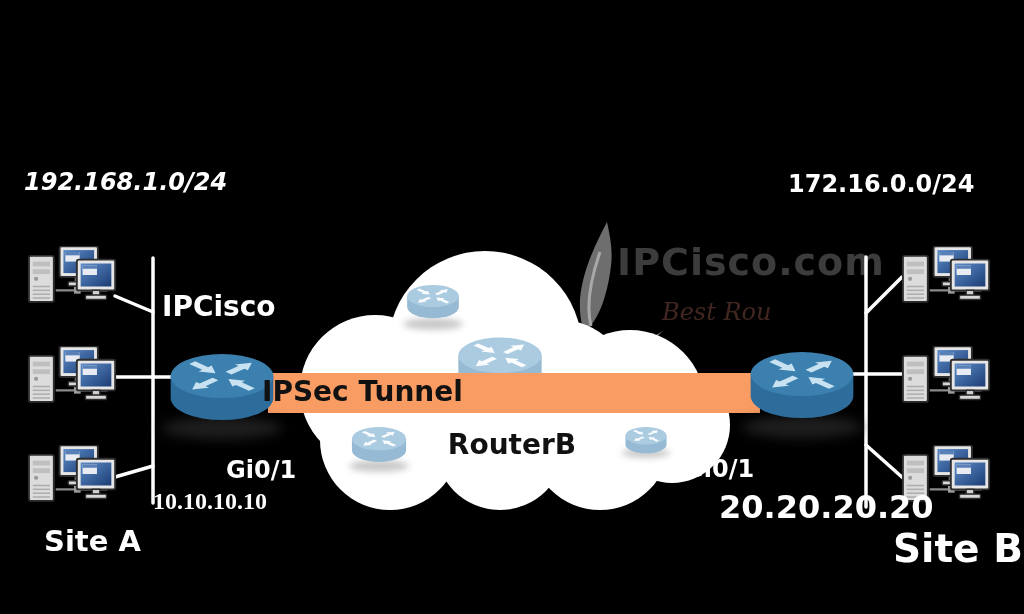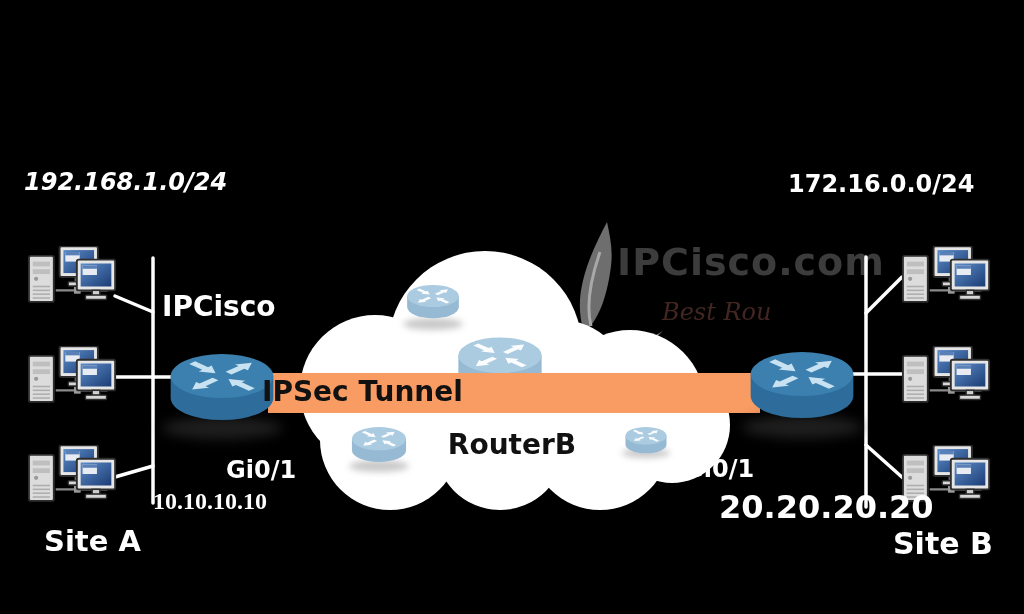--- a/index.html
+++ b/index.html
@@ -12,21 +12,21 @@
   #title{left:0;right:0;top:42px;text-align:center;font-size:46px;letter-spacing:1px;color:#F28A40;z-index:3;}
   #net-a{left:24px;top:168px;font-size:24px;font-style:italic;}
   #net-b{left:788px;top:170px;font-size:24px;text-align:right;}
   #router-a-label{left:162px;top:290px;font-size:28px;}
   #router-b-label{left:712px;top:292px;font-size:28px;}
   #if-a{left:226px;top:456px;font-size:24px;}
   #ip-a{left:153px;top:488px;font-size:24px;font-family:Liberation Serif, serif;}
   #if-b{left:684px;top:455px;font-size:24px;}
   #ip-b{left:719px;top:488px;font-size:32px;}
   #site-a-label{left:44px;top:524px;font-size:29px;}
-  #site-b-label{left:893px;top:526px;font-size:30px;}
+  #site-b-label{left:893px;top:526px;font-size:39px;}
   #tunnel-label{left:262px;top:375px;width:500px;font-size:28px;color:#111;}
   #internet-label{left:312px;top:428px;width:400px;text-align:center;font-size:28px;color:#111;}
   #wm-brand{left:617px;top:240px;font-size:38px;font-weight:700;color:#3C3C3C;z-index:1;letter-spacing:1px;}
   #wm-tagline{left:642px;top:298px;font-size:24px;font-style:italic;
     font-family:"DejaVu Serif","Liberation Serif",serif;color:#4A2B25;opacity:.9;z-index:1;margin-left:20px;}
   #gfx{position:absolute;left:0;top:0;z-index:2;}
   .router-dark{--top:#3B80AE;--side:#2D6C9B;--arrow:#C9E2F2;}
   .router-light{--top:#ABCBE1;--side:#96BAD3;--arrow:#FAFCFE;}
   .cyl-top{fill:var(--top);}
   .cyl-side{fill:var(--side);}

